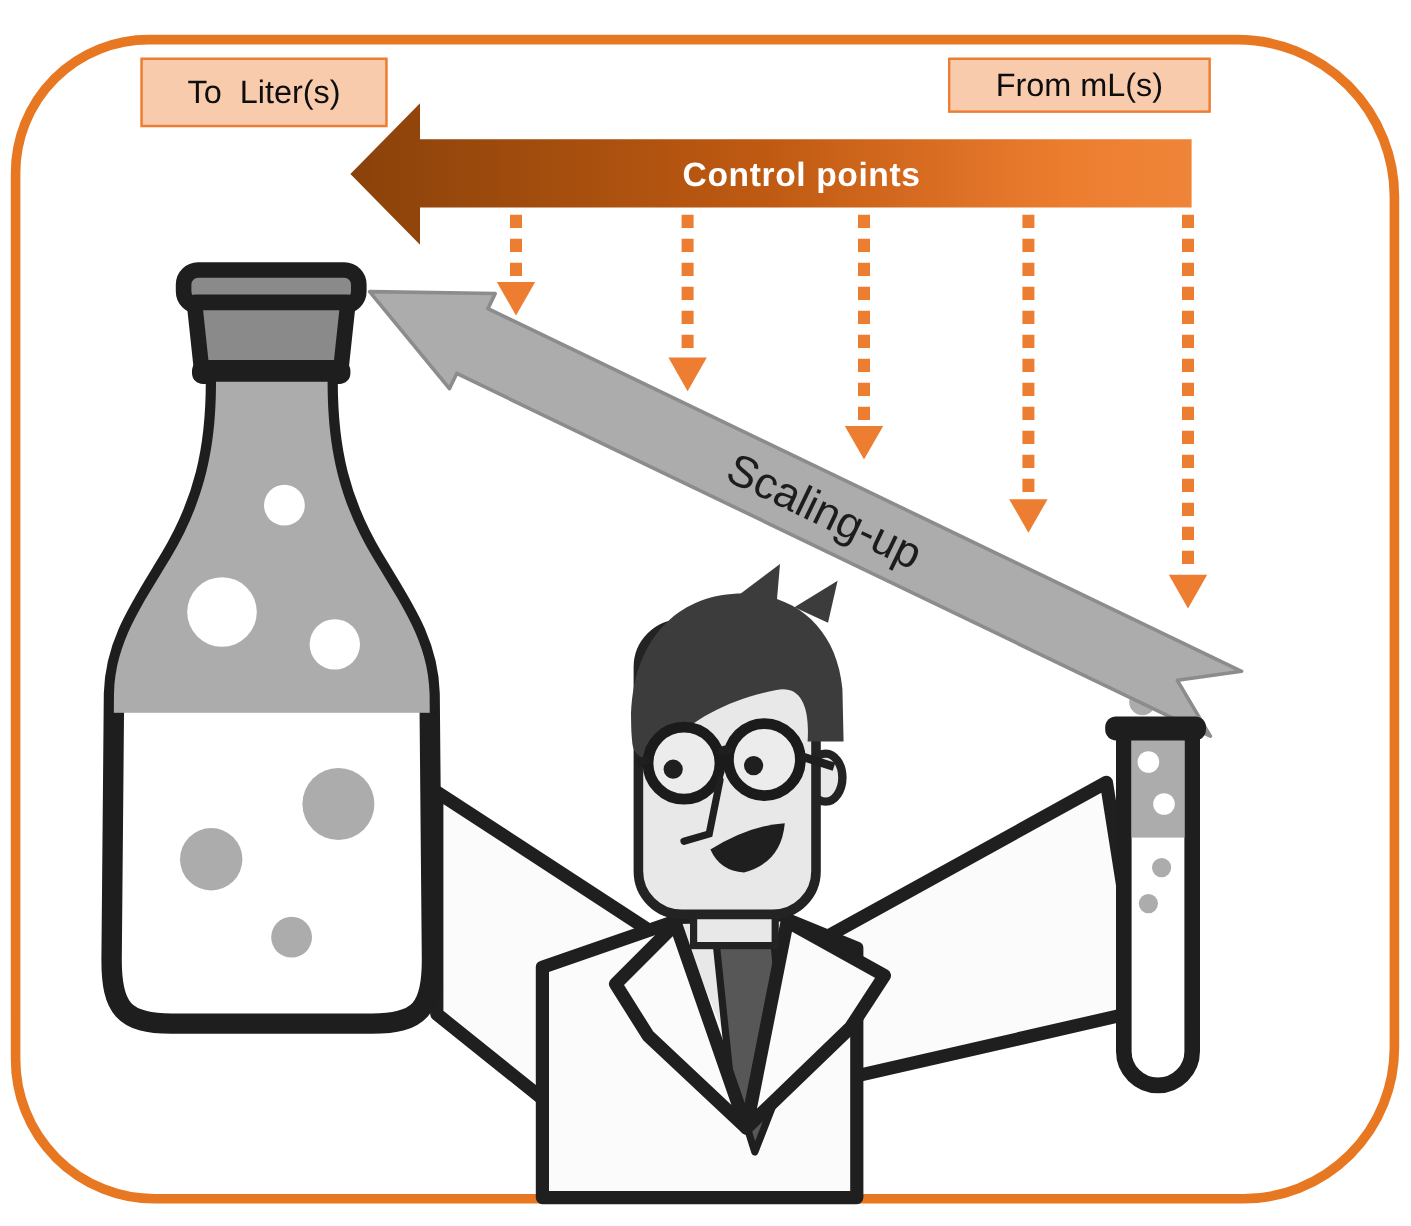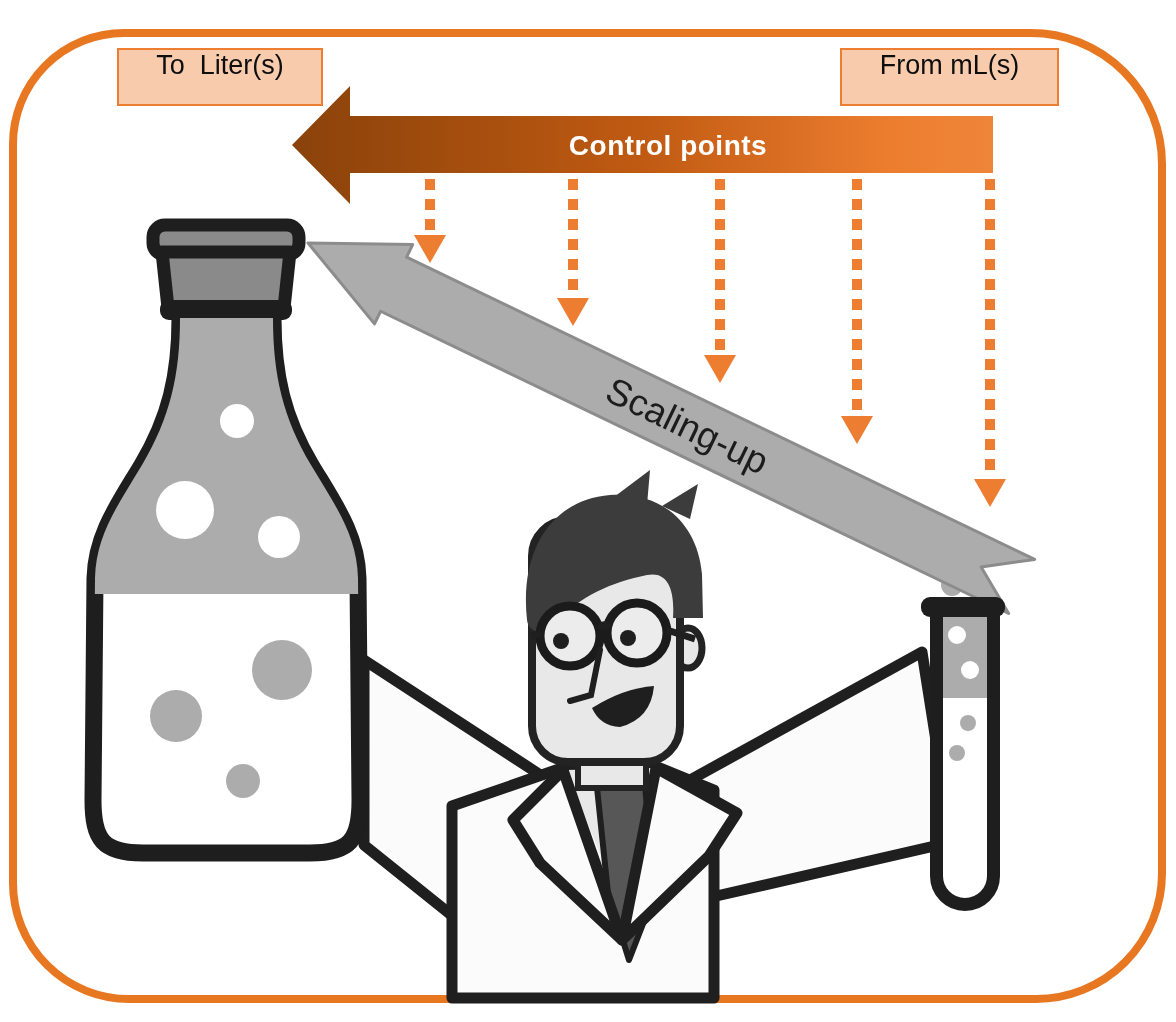--- a/index.html
+++ b/index.html
@@ -6,27 +6,27 @@
   #stage{
     position:relative;width:1176px;height:1022px;background:#ffffff;overflow:hidden;
     font-family:"Liberation Sans",sans-serif;
   }
   #frame{
     position:absolute;left:9px;top:29px;width:1157px;height:974px;box-sizing:border-box;
     border:8px solid var(--border-orange,#E87722);
     border-radius:115px 135px 130px 120px;
   }
   .label-box{
-    position:absolute;display:flex;justify-content:center;
+    position:absolute;display:flex;align-items:center;justify-content:center;
     background:var(--label-fill,#F8CBAD);
     border:2.5px solid var(--accent-orange,#ED7D31);
     font-size:27px;color:#0e0e0e;white-space:pre;box-sizing:border-box;
   }
   #to-box{left:117px;top:48px;width:206px;height:58px;}
-  #from-box{left:840px;top:48px;width:219px;height:58px;}
+  #from-box{left:790px;top:48px;width:219px;height:46px;}
   svg{position:absolute;left:0;top:0;}
   svg text{font-family:"Liberation Sans",sans-serif;}
   .control-text{fill:var(--control-text,#FFFFFF);font-size:28px;font-weight:600;letter-spacing:.5px;}
   .scaling-text{fill:var(--scaling-text,#1C1C1C);font-size:37px;}
   .dot-line{stroke:var(--accent-orange,#ED7D31);stroke-width:10;stroke-dasharray:11 9;}
   .dot-head{fill:var(--accent-orange,#ED7D31);}
   .gray-arrow{fill:var(--gray-fill,#ACACAC);stroke:var(--gray-stroke,#8C8C8C);stroke-width:3;stroke-linejoin:round;}
   .ink-stroke{stroke:var(--ink,#1F1F1F);fill:none;}
   .coat{fill:#FBFBFB;stroke:var(--ink,#1F1F1F);stroke-width:11;stroke-linejoin:round;}
   .facefill{fill:#E8E8E8;}

